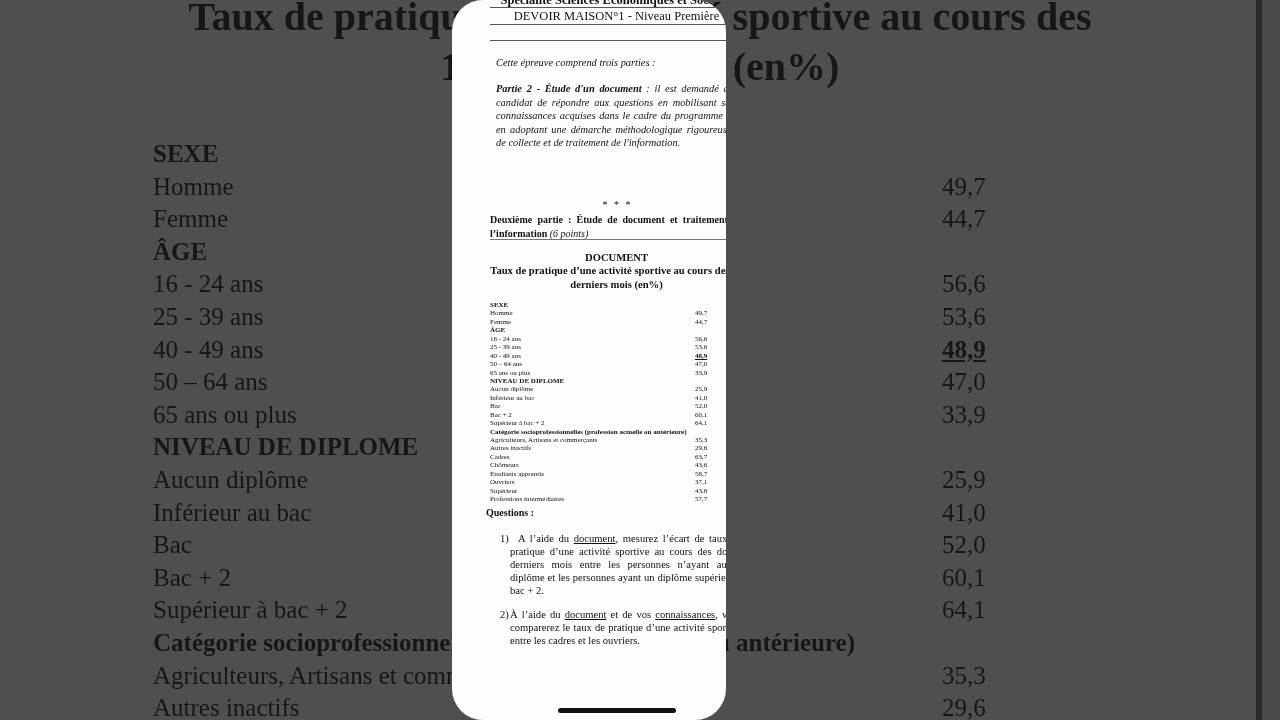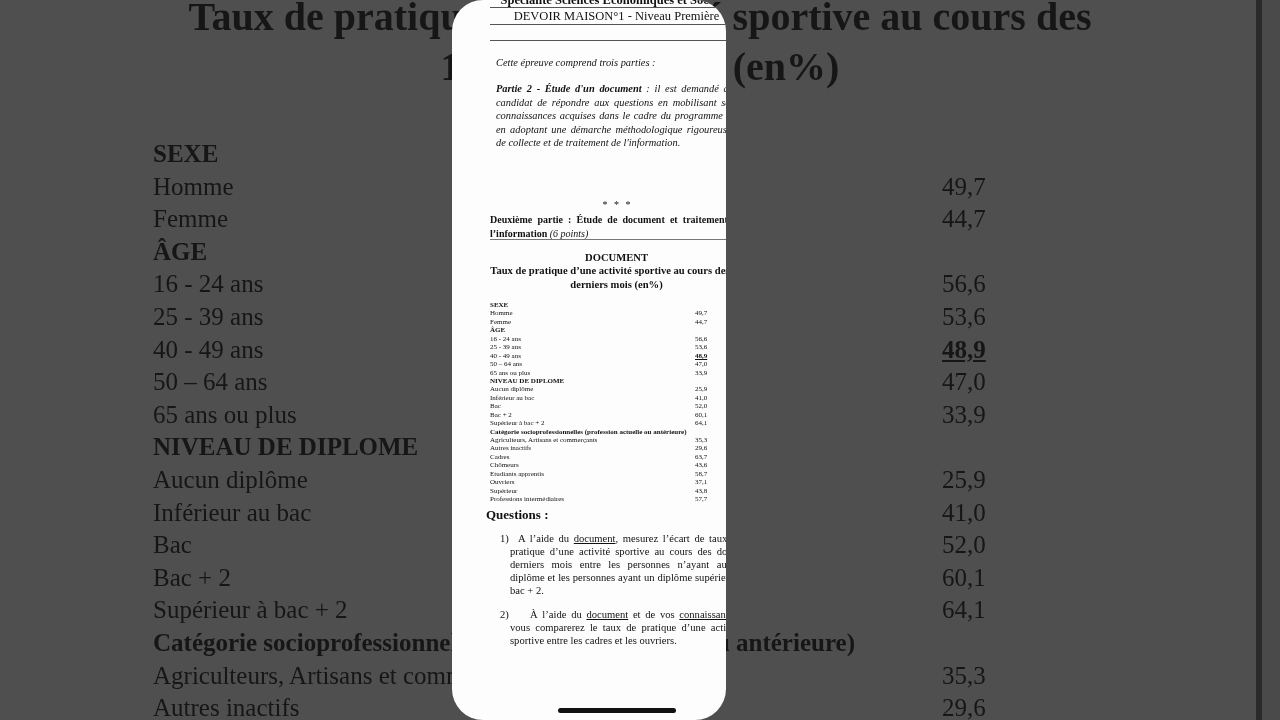--- a/index.html
+++ b/index.html
@@ -32,21 +32,21 @@
   .part i { font-weight:normal; }
   .part-line { position:absolute; left:38px; width:253px; top:239px; height:1px; background:#777; }
   .doc-h { position:absolute; left:30px; width:269px; text-align:center; font-weight:bold; font-size:10.6px; line-height:13.5px; }
 
   .tbl { position:absolute; left:38px; top:301px; width:220px; }
   .tr { position:relative; height:8.45px; font-size:7px; line-height:8.45px; white-space:nowrap; }
   .tr.h { font-weight:bold; }
   .tr .v { position:absolute; left:205px; }
   .tr .v.u { font-weight:bold; text-decoration:underline; }
 
-  .q-h { position:absolute; left:34px; top:507px; font-weight:bold; font-size:13px; }
+  .q-h { position:absolute; left:34px; top:507px; font-weight:bold; font-size:10px; }
   .q { position:absolute; left:58px; width:232px; font-size:10.6px; line-height:13px; text-align:justify; }
   .q .n { position:absolute; left:-10px; }
   .q u { text-decoration:underline; }
 
   .scrollbar { position:absolute; left:326px; top:108px; width:2px; height:577px; background:#8a8a8a; border-radius:1px; }
   .home { position:absolute; left:106px; top:708px; width:118px; height:5px; background:#111; border-radius:3px; }
 </style>
 </head>
 <body>
 
@@ -146,18 +146,18 @@
 
   <div class="q-h">Questions :</div>
 
   <div class="q" style="top:532px;">
     <span class="n">1)</span>
     <span style="margin-left:8px">A l’aide du </span><u>document</u><span>, mesurez l’écart de taux de pratique d’une activité sportive au cours des douze derniers mois entre les personnes n’ayant aucun diplôme et les personnes ayant un diplôme supérieur à bac + 2.</span>
   </div>
 
   <div class="q" style="top:608px;">
     <span class="n">2)</span>
-    <span style="margin-left:20px">À l’aide du </span><u>document</u><span> et de vos </span><u>connaissances</u><span>, vous comparerez le taux de pratique d’une activité sportive entre les cadres et les ouvriers.</span>
+    <span style="margin-left:0">À l’aide du </span><u>document</u><span> et de vos </span><u>connaissances</u><span>, vous comparerez le taux de pratique d’une activité sportive entre les cadres et les ouvriers.</span>
   </div>
 
   <div class="scrollbar"></div>
   <div class="home"></div>
 </div>
 
 </body></html>

